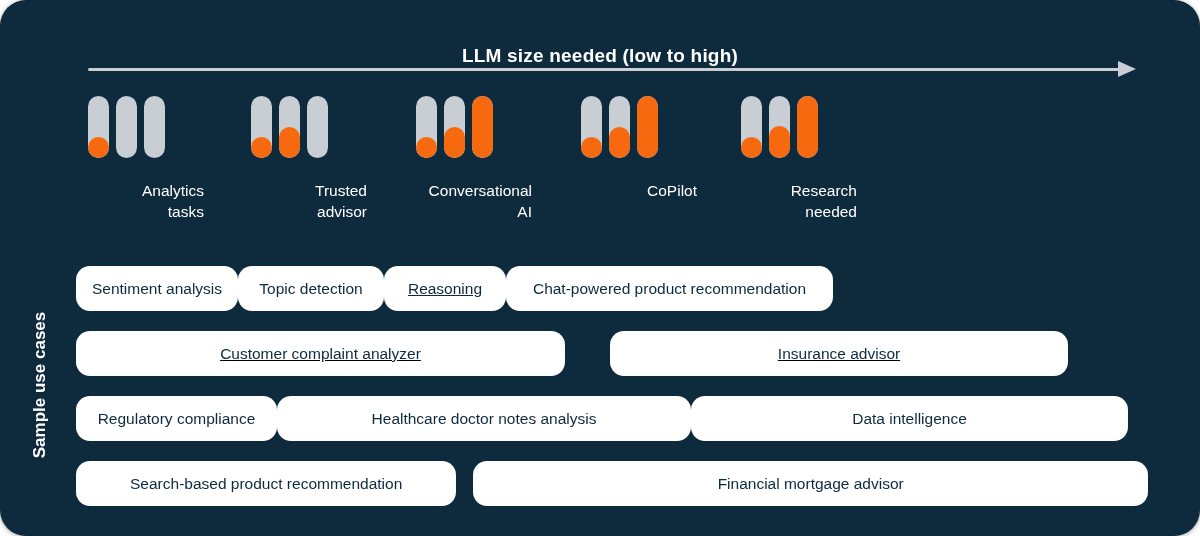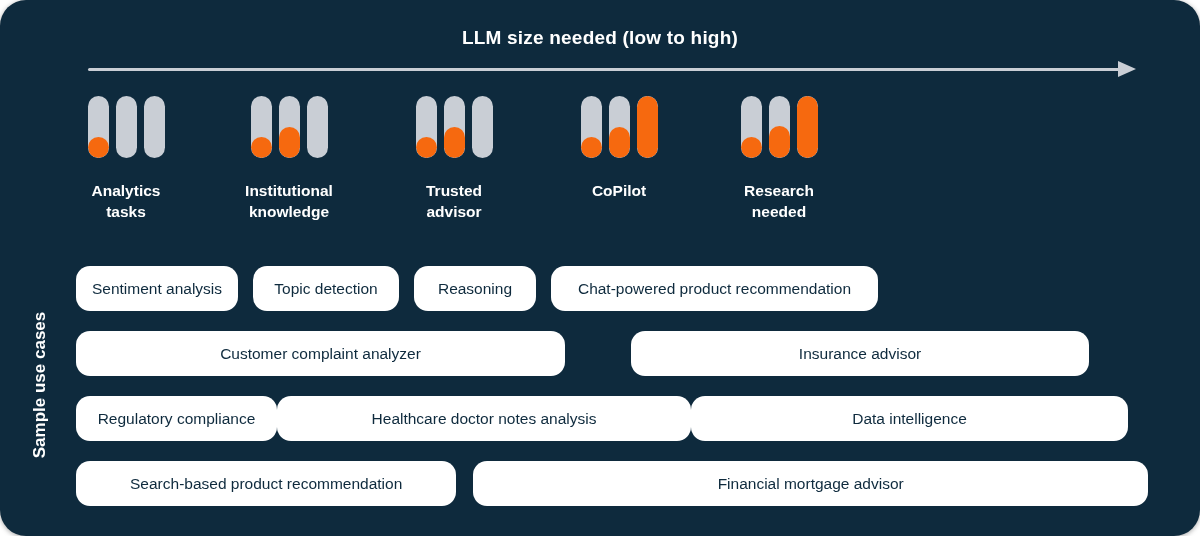--- a/index.html
+++ b/index.html
@@ -16,21 +16,21 @@
   }
   .card {
     position: relative;
     width: 1200px; height: 536px;
     background: var(--bg);
     border-radius: 26px;
     overflow: hidden;
     box-shadow: 0 1px 5px rgba(0,0,0,0.35);
   }
   .title {
-    position: absolute; top: 27px; left: 0;
+    position: absolute; top: 45px; left: 0;
     width: 100%;
     text-align: center;
     color: var(--white);
     font-size: 19px; font-weight: bold;
     letter-spacing: 0.2px;
   }
   .axis-line {
     position: absolute; top: 68px; left: 88px;
     width: 1032px; height: 3px;
     background: var(--gray);
@@ -62,23 +62,24 @@
   }
   .gfill {
     position: absolute; bottom: 0; left: 0;
     width: 100%;
     background: var(--orange);
     border-radius: 11px;
   }
   .glabel {
     margin-top: 18px;
     color: var(--white);
-    font-size: 15.5px; font-weight: bold;
+    font-size: 15.5px; font-weight: normal;
     line-height: 21px;
     white-space: pre-line;
+    text-align: right;
   }
   .side-label {
     position: absolute;
     top: 385px; left: 40px;
     transform: translate(-50%, -50%) rotate(-90deg);
     transform-origin: center;
     color: var(--white);
     font-size: 17px; font-weight: bold;
     white-space: nowrap;
   }
@@ -86,26 +87,26 @@
   .ucrow { display: flex; margin-bottom: 20px; }
   .ucpill {
     height: 45px;
     background: var(--white);
     border-radius: 14px;
     color: var(--bg);
     font-size: 15.5px;
     display: flex; align-items: center; justify-content: center;
     text-align: center;
   }
-  .ucrow[data-row="0"] { gap: 15px; }
+  .ucrow[data-row="0"] { }
   .ucrow[data-row="0"] .ucpill:nth-child(1) { width: 162px; }
   .ucrow[data-row="0"] .ucpill:nth-child(2) { width: 146px; }
-  .ucrow[data-row="0"] .ucpill:nth-child(3) { width: 122px; }
+  .ucrow[data-row="0"] .ucpill:nth-child(3) { width: 122px; text-decoration: underline; }
   .ucrow[data-row="0"] .ucpill:nth-child(4) { width: 327px; }
-  .ucrow[data-row="1"] { gap: 66px; }
+  .ucrow[data-row="1"] { gap: 45px; text-decoration: underline; }
   .ucrow[data-row="1"] .ucpill:nth-child(1) { width: 489px; }
   .ucrow[data-row="1"] .ucpill:nth-child(2) { width: 458px; }
   .ucrow[data-row="2"] { }
   .ucrow[data-row="2"] .ucpill:nth-child(1) { width: 201px; }
   .ucrow[data-row="2"] .ucpill:nth-child(2) { width: 414px; }
   .ucrow[data-row="2"] .ucpill:nth-child(3) { width: 437px; }
   .ucrow[data-row="3"] { gap: 17px; }
   .ucrow[data-row="3"] .ucpill:nth-child(1) { width: 420px; }
   .ucrow[data-row="3"] .ucpill:nth-child(2) { width: 745px; }
 </style>
@@ -126,32 +127,34 @@
         </div><div class="glabel">Analytics
 tasks</div></div>
       <div class="scale-col"><div class="gauge">
           <div class="gpill">
             <div class="gfill" style="height: 34%;"></div>
           </div>
           <div class="gpill">
             <div class="gfill" style="height: 50%;"></div>
           </div>
           <div class="gpill"></div>
-        </div><div class="glabel">Institutional
-knowledge</div></div>
+        </div><div class="glabel">Trusted
+advisor</div></div>
       <div class="scale-col"><div class="gauge">
           <div class="gpill">
             <div class="gfill" style="height: 34%;"></div>
           </div>
           <div class="gpill">
             <div class="gfill" style="height: 50%;"></div>
           </div>
-          <div class="gpill"></div>
-        </div><div class="glabel">Trusted
-advisor</div></div>
+          <div class="gpill">
+            <div class="gfill" style="height: 100%;"></div>
+          </div>
+        </div><div class="glabel">Conversational
+AI</div></div>
       <div class="scale-col"><div class="gauge">
           <div class="gpill">
             <div class="gfill" style="height: 34%;"></div>
           </div>
           <div class="gpill">
             <div class="gfill" style="height: 50%;"></div>
           </div>
           <div class="gpill">
             <div class="gfill" style="height: 100%;"></div>
           </div>

